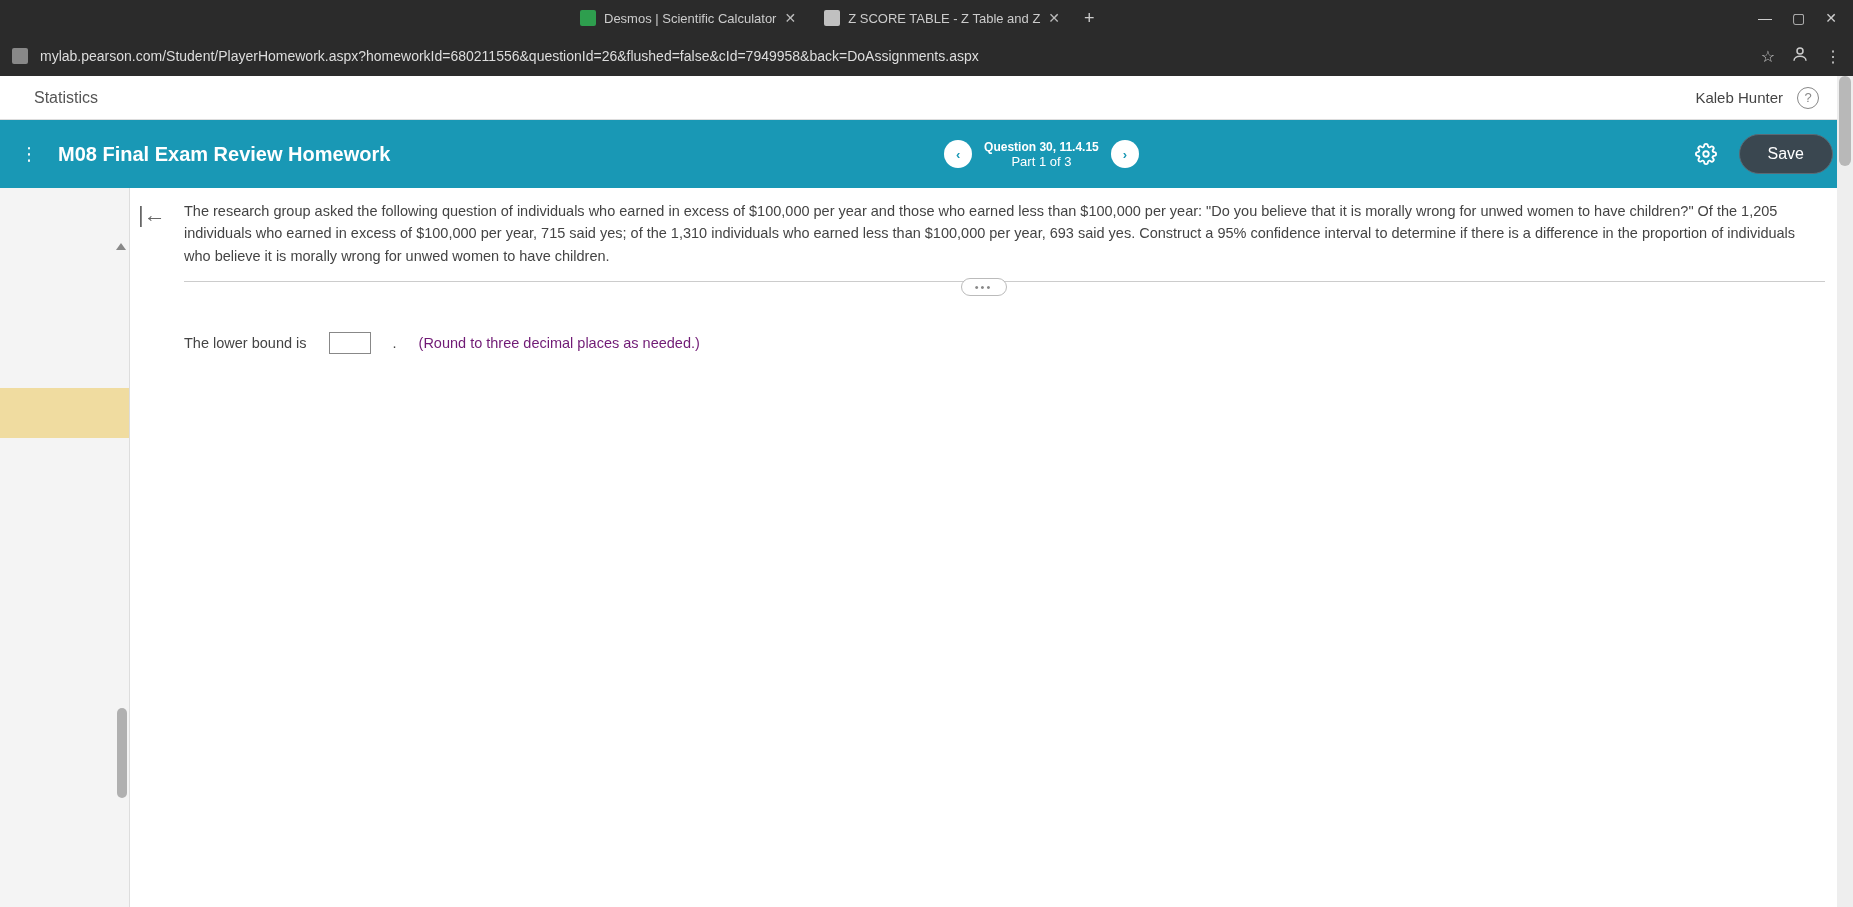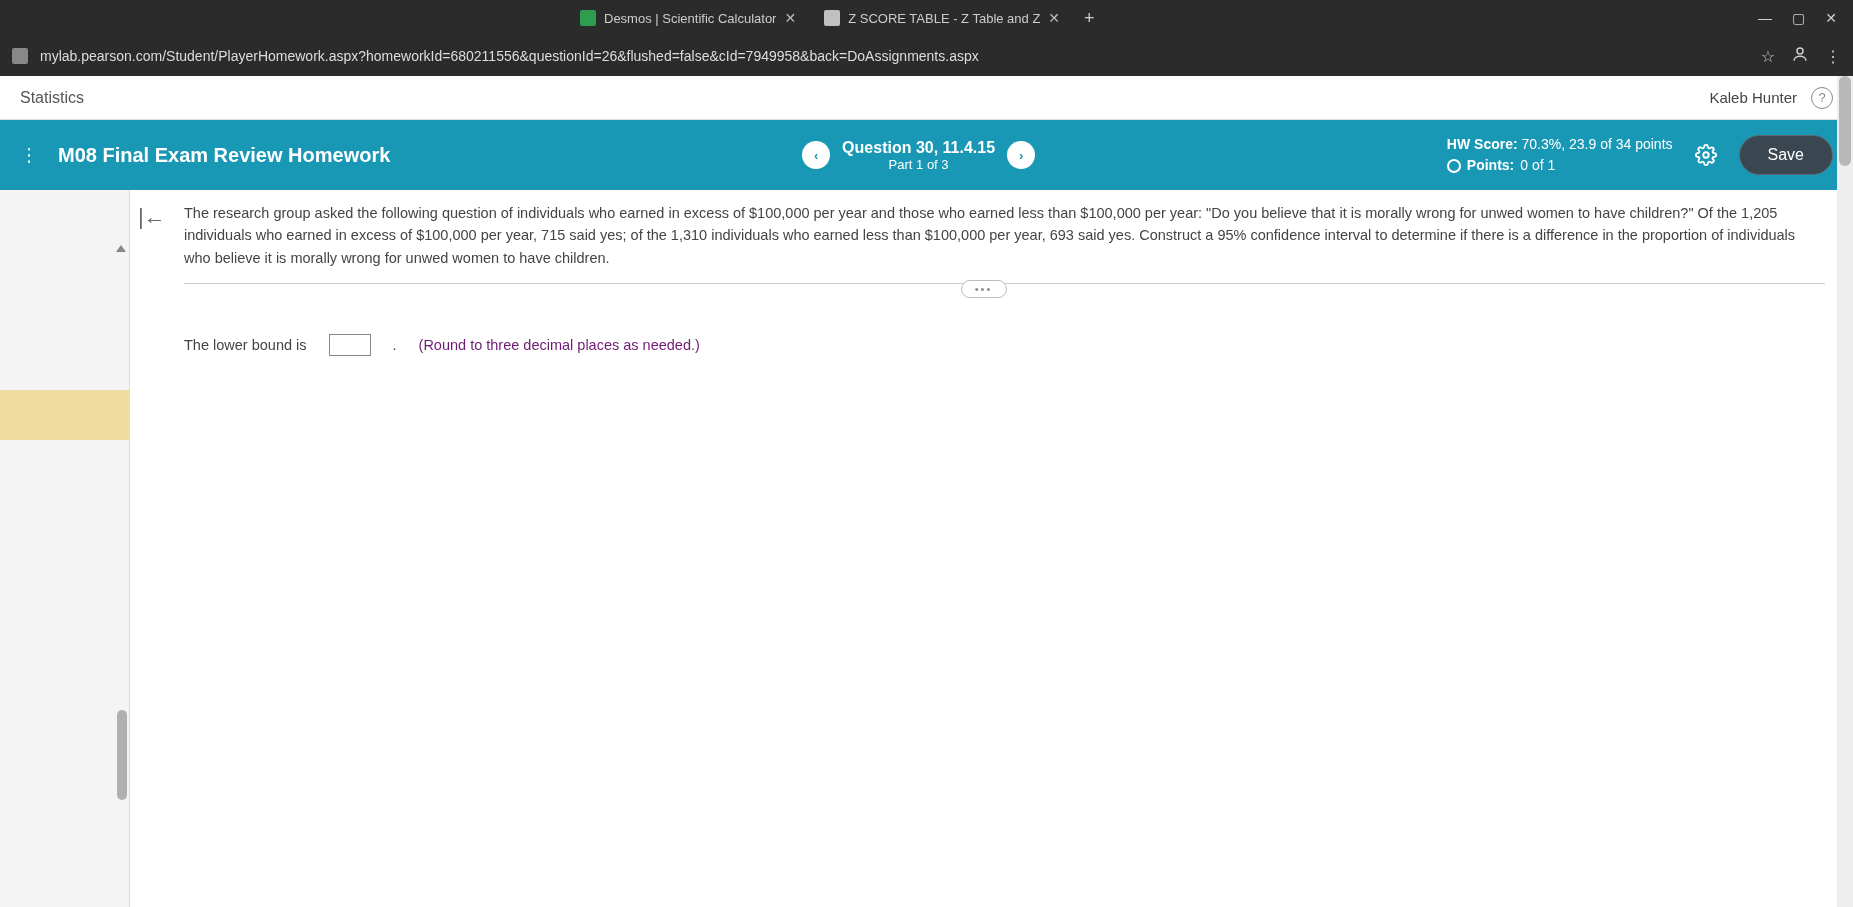--- a/index.html
+++ b/index.html
@@ -17,32 +17,32 @@
 .url-bar { background:#2b2b2b; height:40px; display:flex; align-items:center; padding:0 12px; gap:12px; color:#ddd; font-size:14px; }
 .url-fav { width:16px; height:16px; background:#888; border-radius:2px; }
 .url-text { flex:1; color:#ddd; white-space:nowrap; overflow:hidden; }
 .url-icons { display:flex; gap:16px; align-items:center; color:#ccc; }
 .url-icons span { cursor:pointer; font-size:16px; }
 
 
 .page { background:#fff; height:831px; display:flex; flex-direction:column; position:relative; }
 
 
-.pearson-top { background:#fff; height:44px; display:flex; align-items:center; padding:0 20px; color:#555; font-size:16px; border-bottom:1px solid #ddd; }
+.pearson-top { background:#fff; height:44px; display:flex; align-items:center; padding:0 34px; color:#555; font-size:16px; border-bottom:1px solid #ddd; }
 .pearson-top .spacer { flex:1; }
 .user-name { color:#444; font-size:15px; margin-right:14px; }
 .help-circ { width:22px; height:22px; border:1.5px solid #888; border-radius:50%; display:flex; align-items:center; justify-content:center; color:#888; font-size:13px; cursor:pointer; }
 
 
 .assign-bar { background:#1998b5; color:#fff; padding:14px 20px; display:flex; align-items:center; gap:20px; }
 .assign-title { font-size:20px; font-weight:600; white-space:nowrap; }
 .q-nav { display:flex; align-items:center; gap:12px; margin-left:auto; margin-right:auto;}
 .nav-btn { width:28px; height:28px; background:#fff; color:#1998b5; border-radius:14px; display:flex; align-items:center; justify-content:center; font-size:13px; font-weight:bold; cursor:pointer; }
 .q-center { text-align:center; }
-.q-line1 { font-size:16px; font-weight:600; }
+.q-line1 { font-size:12px; font-weight:600; }
 .q-line2 { font-size:13px; }
 .score-block { font-size:14px; line-height:1.5; }
 .score-block .row2 { display:flex; align-items:center; gap:6px; }
 .gear { width:26px; height:26px; color:#fff; display:flex; align-items:center; justify-content:center; font-size:18px; cursor:pointer; }
 .save-btn { background:#3a4750; color:#fff; padding:10px 28px; border-radius:22px; font-size:16px; font-weight:400; cursor:pointer; border:1px solid #5a6a75; }
 
 
 .body-row { flex:1; display:flex; background:#fafafa; }
 .left-rail { width:130px; background:#f4f4f4; border-right:1px solid #ddd; position:relative; }
 .left-rail .highlight { position:absolute; left:0; right:0; top:200px; height:50px; background:#f0dca0; }
@@ -115,31 +115,20 @@
 
     <div class="q-nav">
       <span class="nav-btn">‹</span>
       <div class="q-center">
         <div class="q-line1">Question 30, 11.4.15</div>
         <div class="q-line2">Part 1 of 3</div>
       </div>
       <span class="nav-btn">›</span>
     </div>
 
-    <div class="score-block">
-      <div>
-        <b>HW Score:</b>
-        <span>70.3%, 23.9 of 34 points</span>
-      </div>
-      <div class="row2">
-        <span style="width:14px;height:14px;border:2px solid #fff;border-radius:50%;display:inline-block;"></span>
-        <b>Points:</b>
-        <span>0 of 1</span>
-      </div>
-    </div>
 
     <span class="gear">
       <svg viewBox="0 0 24 24" width="22" height="22" fill="none" stroke="#fff" stroke-width="2">
           <circle cx="12" cy="12" r="3"></circle>
           <path d="M19.4 15a1.7 1.7 0 0 0 .34 1.87l.06.06a2 2 0 1 1-2.83 2.83l-.06-.06a1.7 1.7 0 0 0-1.87-.34 1.7 1.7 0 0 0-1 1.56V21a2 2 0 1 1-4 0v-.09a1.7 1.7 0 0 0-1-1.56 1.7 1.7 0 0 0-1.87.34l-.06.06a2 2 0 1 1-2.83-2.83l.06-.06a1.7 1.7 0 0 0 .34-1.87 1.7 1.7 0 0 0-1.56-1H3a2 2 0 1 1 0-4h.09a1.7 1.7 0 0 0 1.56-1 1.7 1.7 0 0 0-.34-1.87l-.06-.06a2 2 0 1 1 2.83-2.83l.06.06a1.7 1.7 0 0 0 1.87.34H9a1.7 1.7 0 0 0 1-1.56V3a2 2 0 1 1 4 0v.09a1.7 1.7 0 0 0 1 1.56 1.7 1.7 0 0 0 1.87-.34l.06-.06a2 2 0 1 1 2.83 2.83l-.06.06a1.7 1.7 0 0 0-.34 1.87V9a1.7 1.7 0 0 0 1.56 1H21a2 2 0 1 1 0 4h-.09a1.7 1.7 0 0 0-1.56 1z"></path>
         </svg>
     </span>
     <span class="save-btn">Save</span>
   </div>
 

